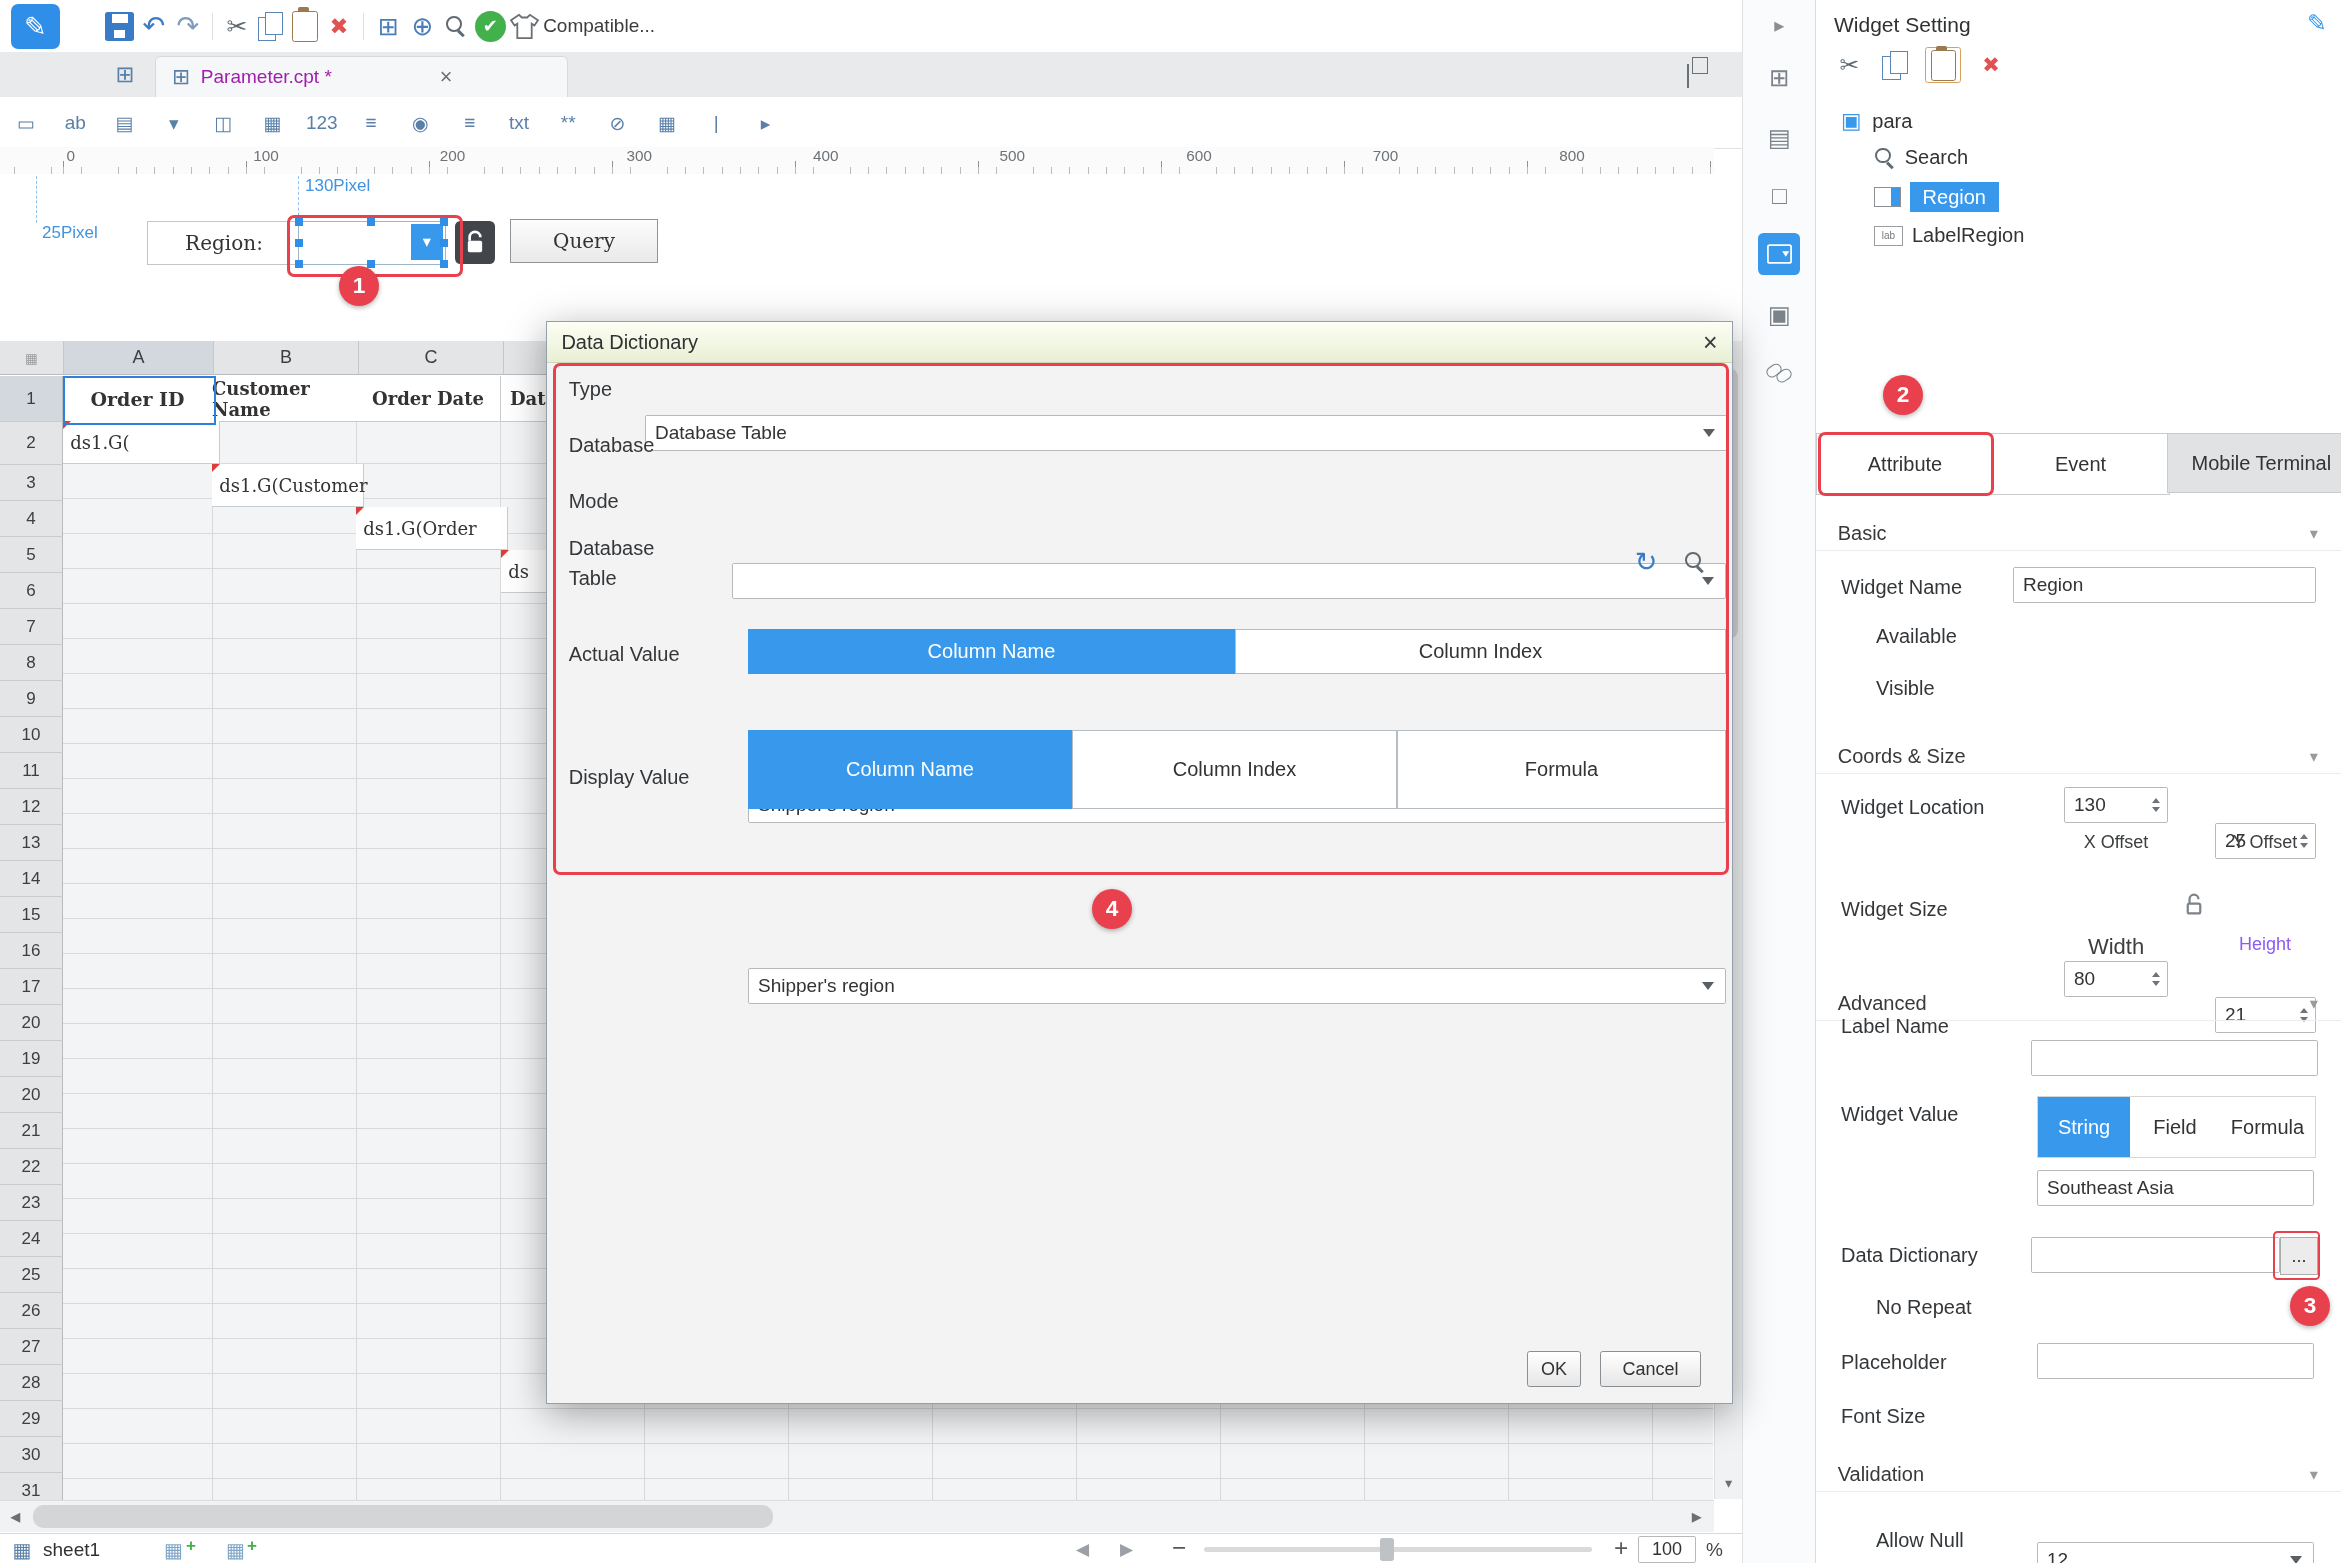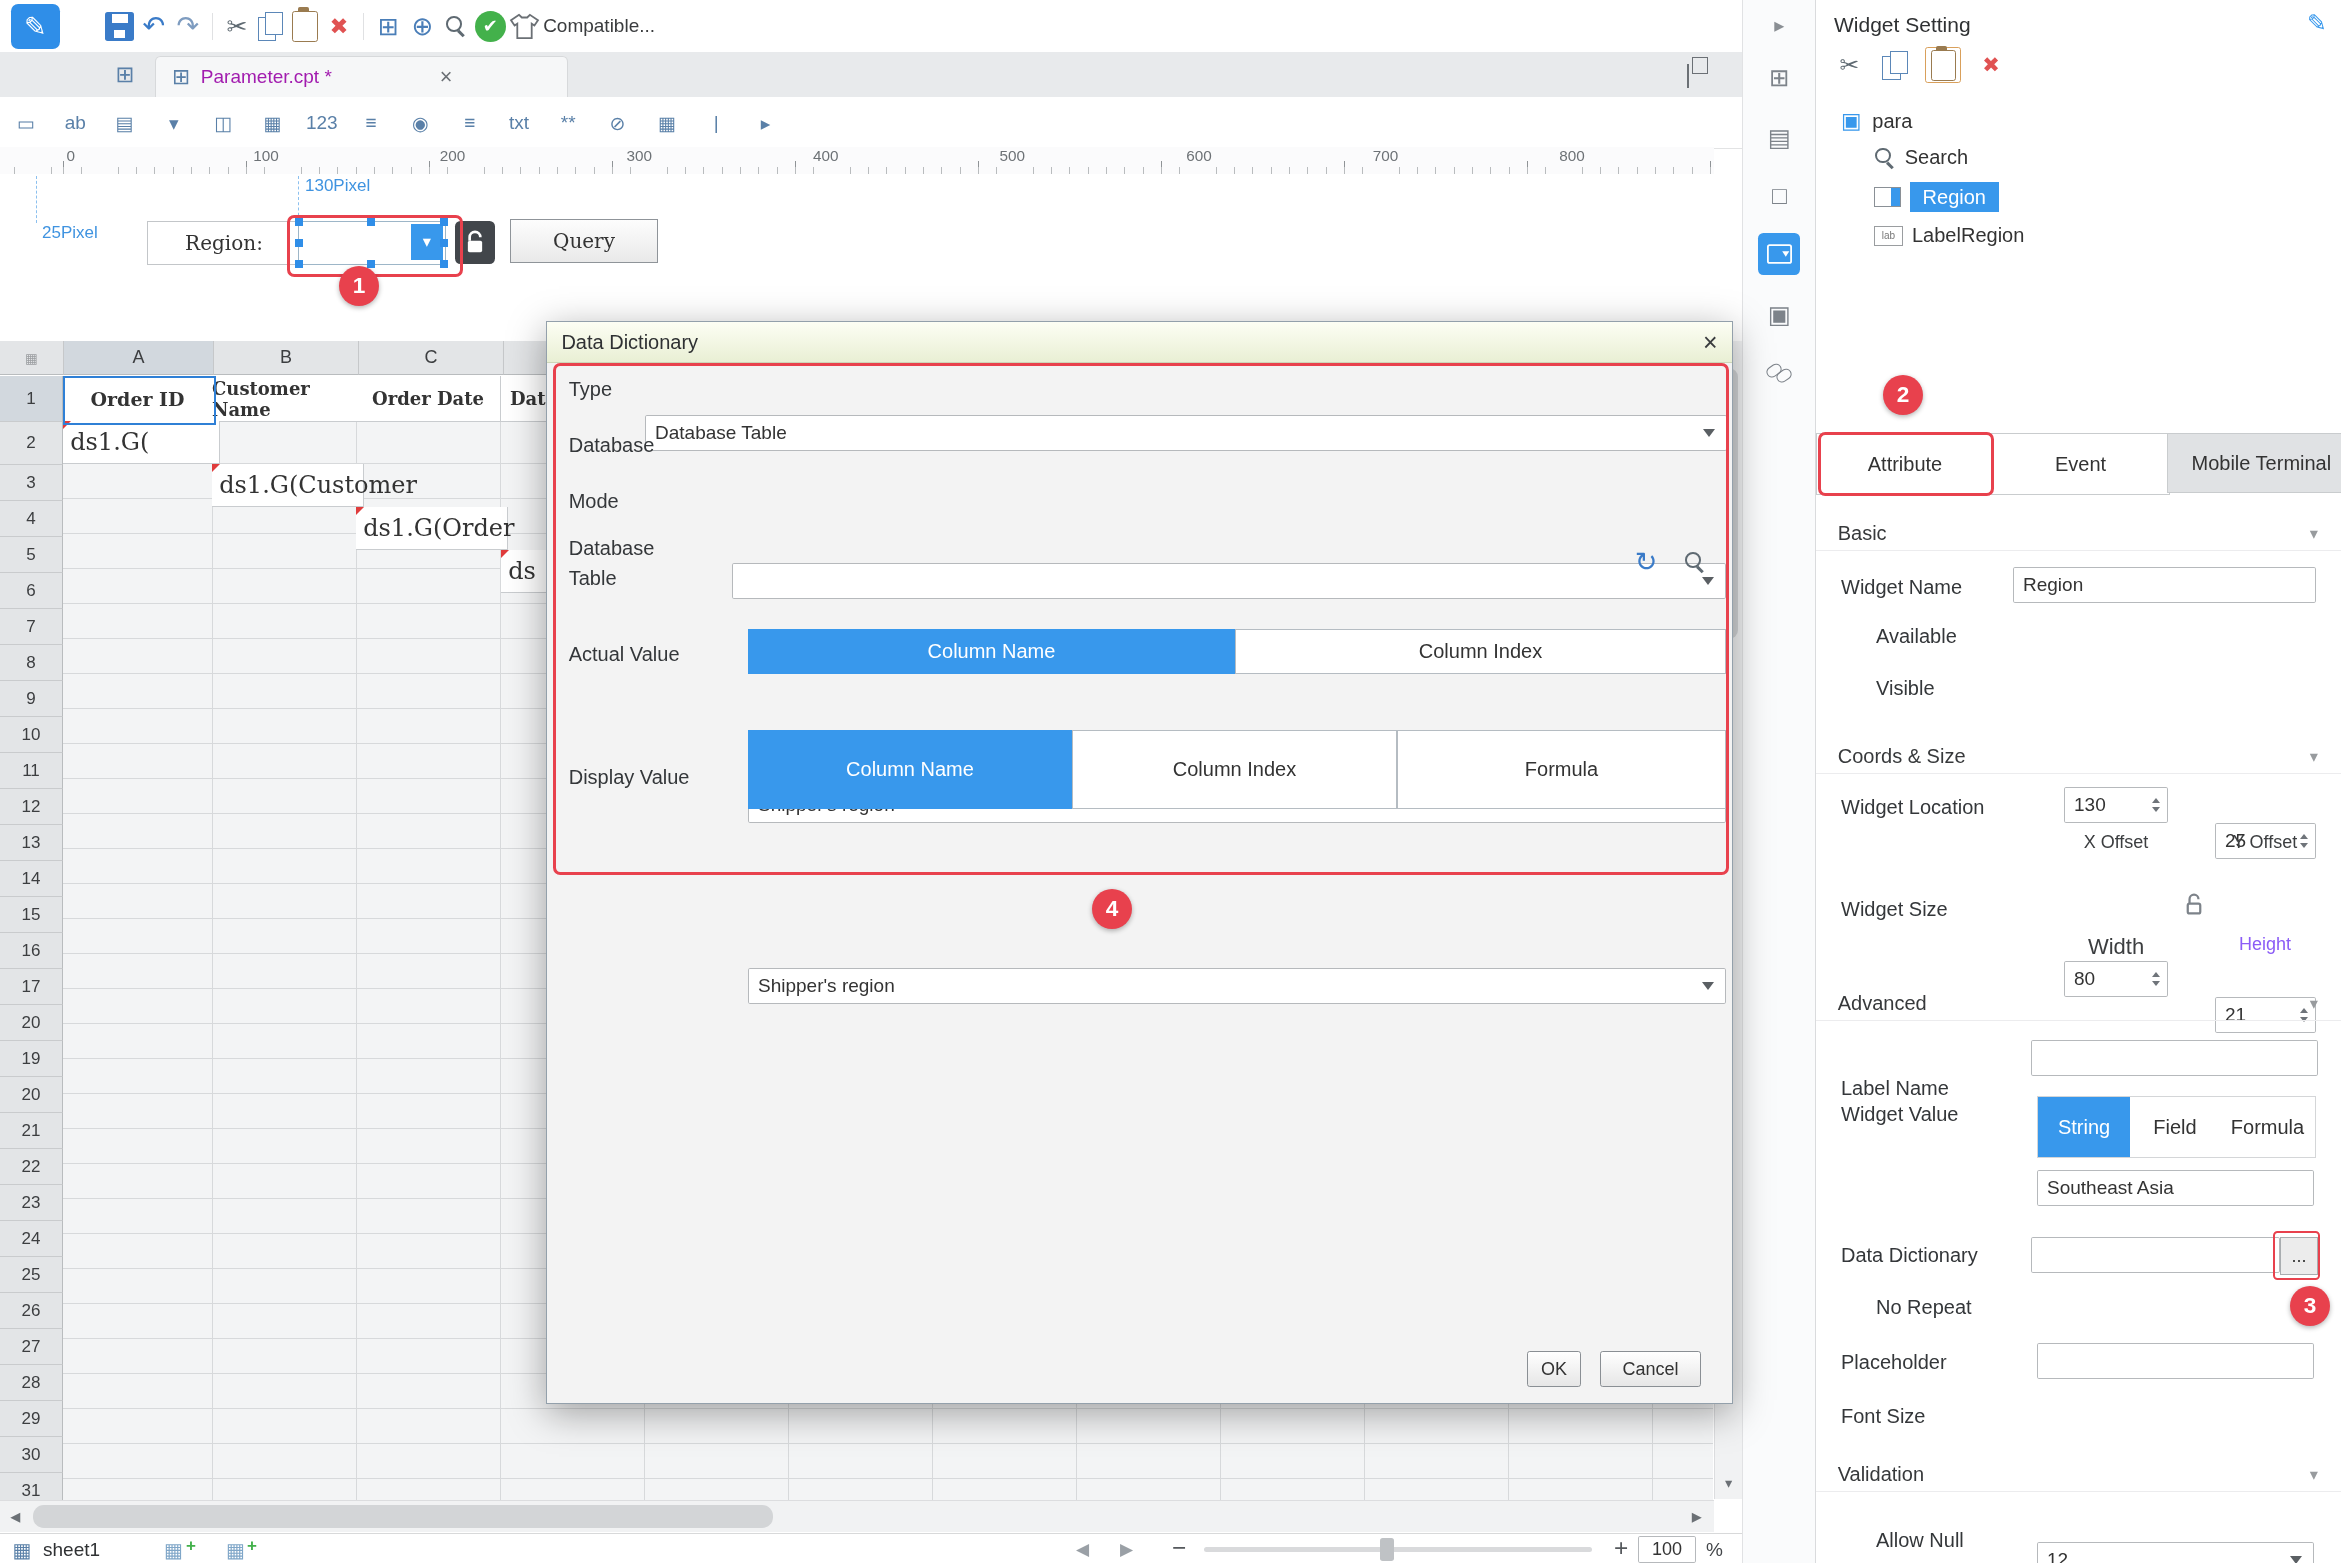--- a/index.html
+++ b/index.html
@@ -38,21 +38,21 @@
   
   .hd{background:#e3e5e7;border-right:0.9px solid #c6c8ca;border-bottom:0.9px solid #b9bcbe;color:#3c3e40;font-size:18px;}
   .hd.selhd{background:#d2d8de;}
   #rows{display:flex;flex-direction:column;}
   #rows span{height:35px;flex:none;background:#e3e5e7;border-right:0.9px solid #b9bcbe;border-bottom:0.9px solid #c9cbcd;
     display:flex;align-items:center;justify-content:center;font-size:17px;color:#3c3e40;}
   #rows span:nth-child(1){height:45px;background:#d2d8de;}
   #rows span:nth-child(2){height:42px;}
   .cell{background:#fff;border-right:0.9px solid #c9cccf;border-bottom:0.9px solid #c9cccf;display:flex;align-items:center;}
   .cell.h{justify-content:center;font-weight:bold;}
-  .fcell{position:relative;padding-left:7.2px;font-size:24px;text-align:center;}
+  .fcell{position:relative;padding-left:7.2px;font-size:18px;text-align:center;}
   .fcell::before{content:"";position:absolute;left:0;top:0;border-top:8.1px solid #e03c3c;border-right:8.1px solid transparent;}
   
   .sb{background:#f1f2f3;}
   .thumb{background:#d3d5d7;border-radius:10.8px;}
   #status{left:0;top:1533px;width:1742px;height:31px;background:#fff;border-top:0.9px solid #d8d9da;}
   
   #strip{left:1742px;top:0;width:72px;height:1564px;background:#fafbfc;border-left:0.9px solid #e1e2e4;}
   .strip-ico{left:15.3px;width:42px;height:42px;color:#7d838a;font-size:24.4px;border-radius:5.4px;}
   .strip-active{background:#3898ec;color:#fff;}
   
@@ -422,21 +422,21 @@
     </div>
     <div class="ab inp spin" style="left:399px;top:889px;width:81px;height:34px">21</div>
     <span class="ab fx" style="left:248px;top:934px;width:104px;font-size:22px;color:#3c3e40">Width</span>
     <span class="ab fx" style="left:395px;top:934px;width:108px;font-size:18px;color:#8b5cf6">Height</span>
 
     
     <div class="ab sech" style="top:986px">
         <b>Advanced</b>
         <i>▾</i>
       </div>
-    <span class="ab lbl" style="left:25px;top:1077px">Label Name</span>
+    <span class="ab lbl" style="left:25px;top:1015px">Label Name</span>
     <div class="ab inp" style="left:215px;top:1040px;width:267px;height:34px"></div>
     <span class="ab lbl" style="left:25px;top:1103px">Widget Value</span>
     <div class="ab" style="left:221px;top:1096px;width:277px;height:60px;border:0.9px solid #d4d6d8;display:flex">
       <div class="fx" style="width:92px;background:#3898ec;color:#fff">String</div>
       <div class="fx" style="width:90px">Field</div>
       <div class="fx" style="width:95px">Formula</div>
     </div>
     <div class="ab inp" style="left:221px;top:1170px;width:257px;height:34px">Southeast Asia</div>
     <span class="ab lbl" style="left:25px;top:1244px">Data Dictionary</span>
     <div class="ab inp" style="left:215px;top:1237px;width:229px;height:34px"></div>

